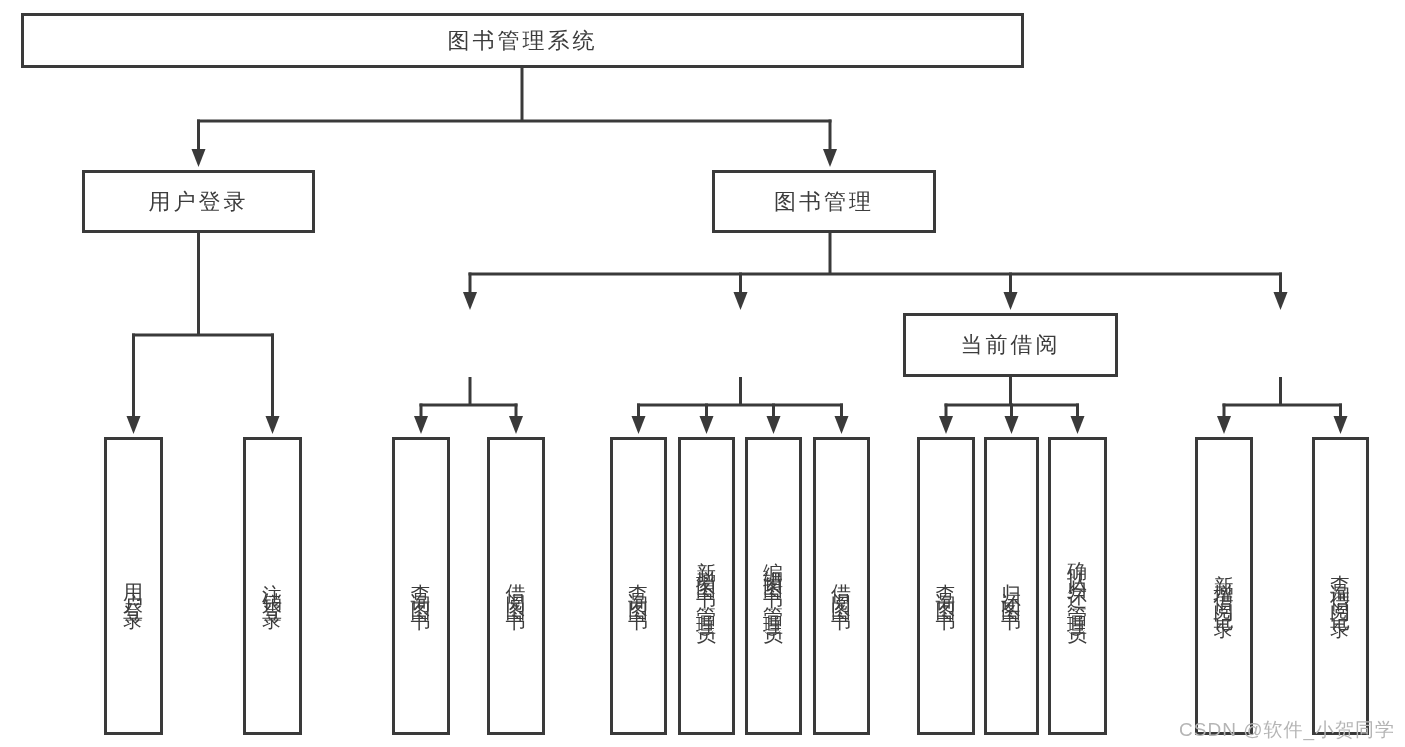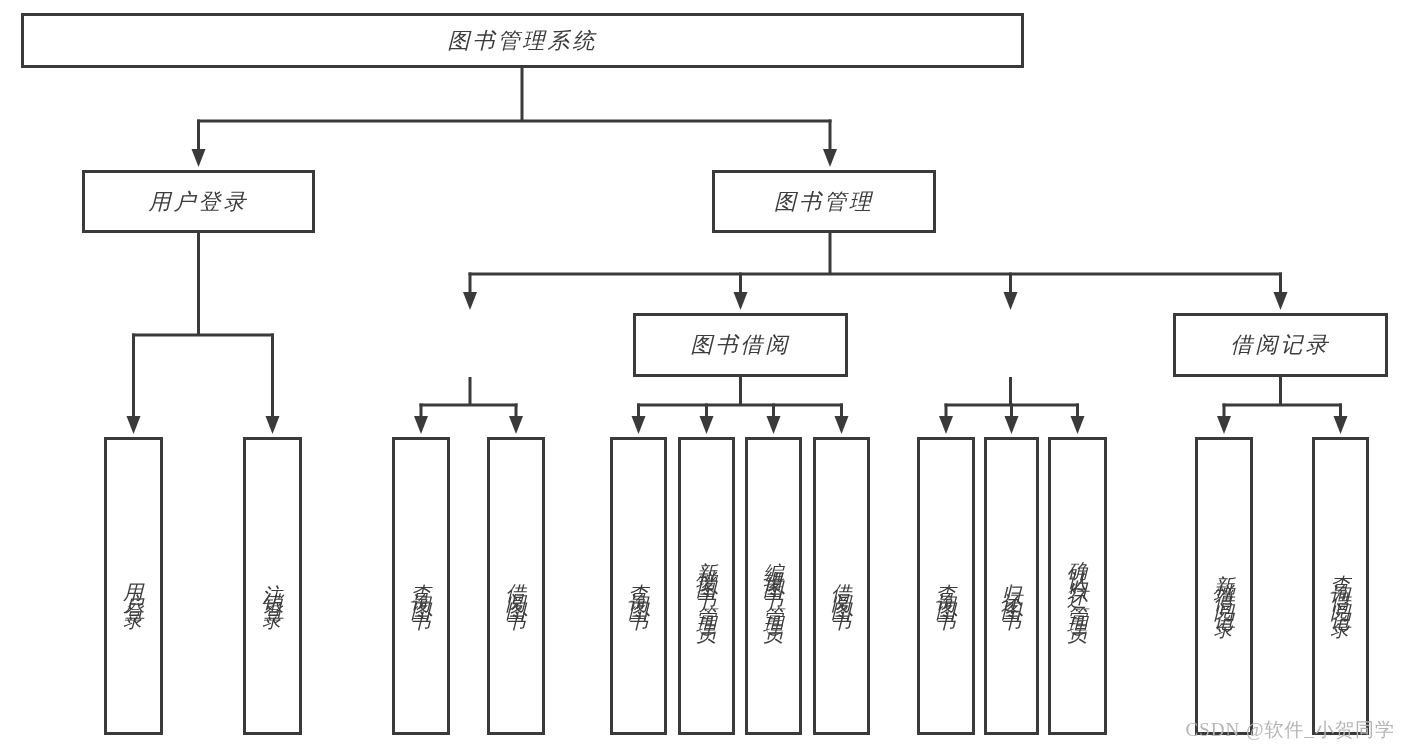--- a/index.html
+++ b/index.html
@@ -21,21 +21,20 @@
   .connectors line{stroke:var(--line);stroke-width:3;}
   .connectors polygon{fill:var(--line);stroke:none;}
   .node{
     position:absolute;
     box-sizing:border-box;
     border:3px solid var(--line);
     background:#fff;
     display:flex;align-items:center;justify-content:center;
     color:var(--text);
     z-index:2;
-    font-style:italic;
   }
   .hlabel{
     font-size:22px;
     letter-spacing:3px;
     white-space:nowrap;
     line-height:1;
   }
   .vlabel{
     writing-mode:vertical-rl;
     text-orientation:mixed;
@@ -45,21 +44,20 @@
     white-space:nowrap;
   }
   .watermark{
     position:absolute;
     top:717px;right:10px;
     font-size:19px;
     letter-spacing:1px;
     color:var(--watermark);
     z-index:5;
     white-space:nowrap;
-    font-family:Liberation Serif, serif;
   }
 </style>
 </head>
 <body>
 
 <div class="diagram">
 
   <svg class="connectors" width="1405" height="747" viewBox="0 0 1405 747">
 
     <g>
@@ -140,25 +138,22 @@
     <span class="hlabel">图书管理系统</span>
   </div>
 
   <div class="node" style="left:82px;top:170px;width:233px;height:63px">
     <span class="hlabel">用户登录</span>
   </div>
   <div class="node" style="left:712px;top:170px;width:224px;height:63px">
     <span class="hlabel">图书管理</span>
   </div>
 
-  <div class="node" style="left:633px;top:313px;width:215px;height:64px">
-    <span class="hlabel">图书借阅</span>
-  </div>
-  <div class="node" style="left:1173px;top:313px;width:215px;height:64px">
-    <span class="hlabel">借阅记录</span>
+  <div class="node" style="left:903px;top:313px;width:215px;height:64px">
+    <span class="hlabel">当前借阅</span>
   </div>
 
   <div class="node" style="left:104px;top:437px;width:59px;height:298px">
     <span class="vlabel">用户登录</span>
   </div>
   <div class="node" style="left:243px;top:437px;width:59px;height:298px">
     <span class="vlabel">注销登录</span>
   </div>
 
   <div class="node" style="left:392px;top:437px;width:58px;height:298px">

